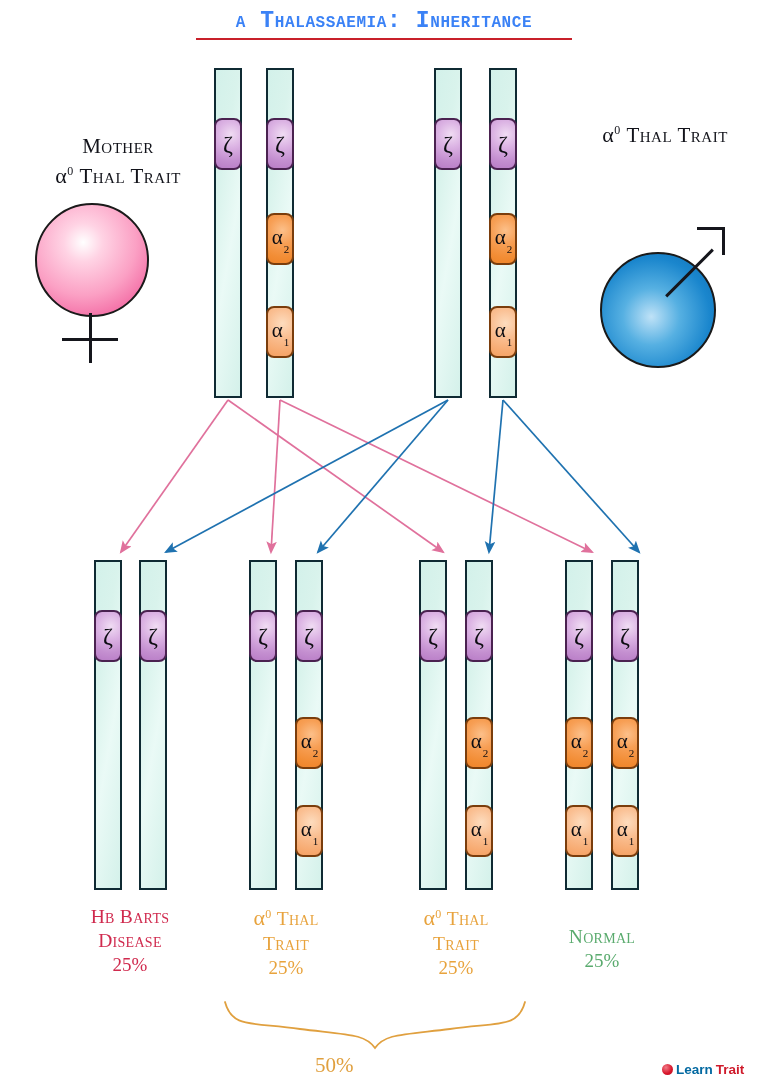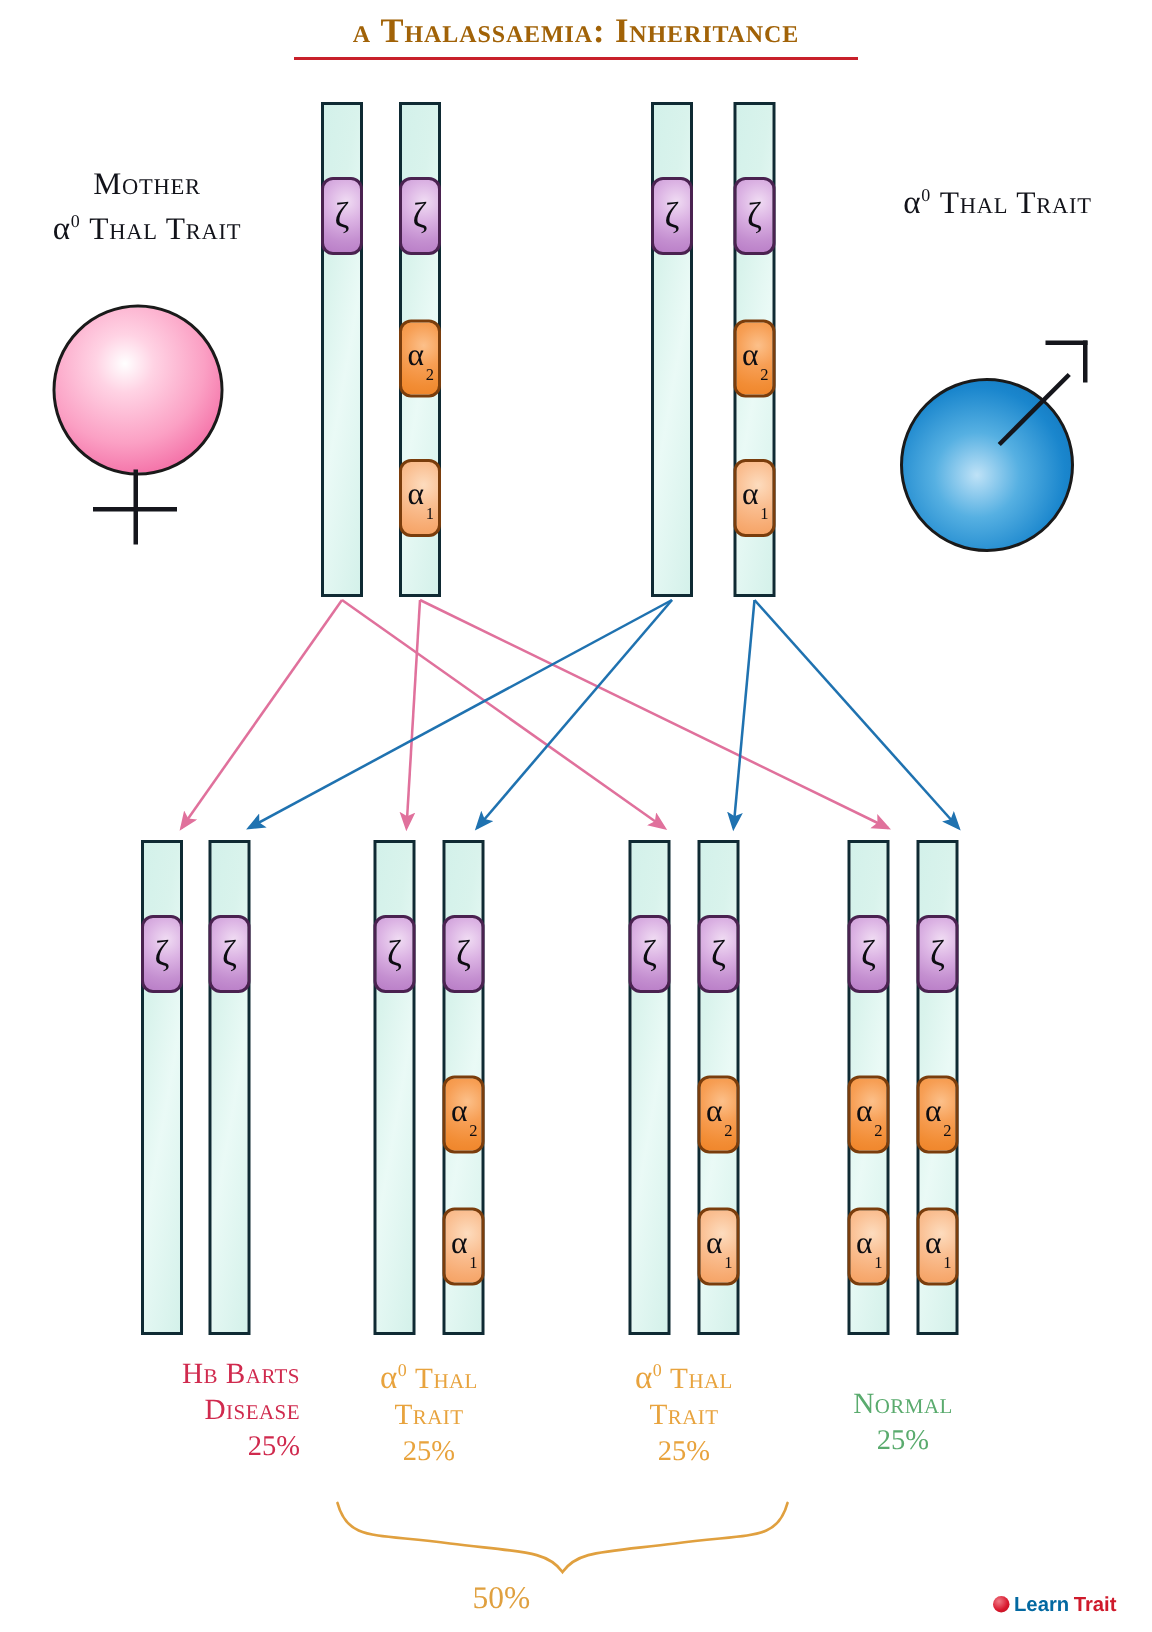--- a/index.html
+++ b/index.html
@@ -6,23 +6,23 @@
   body{
     width:768px;height:1088px;background:#ffffff;
     font-family:"Liberation Serif", serif;
     position:relative;overflow:hidden;
   }
   #stage{position:absolute;left:0;top:0;width:768px;height:1088px;}
 
   
   .title{
     position:absolute;left:0;top:8px;width:768px;text-align:center;
-    font-family:Liberation Serif, serif;
+    font-family:Liberation Mono, monospace;
     font-variant:small-caps;font-size:23px;letter-spacing:.6px;
-    color:#a16207;font-weight:600;
+    color:#3b82f6;font-weight:600;
   }
   .title-underline{
     position:absolute;top:38px;left:196px;width:376px;height:1.6px;background:#c8202a;
   }
 
   
   .parent-label{
     position:absolute;text-align:center;color:#12131a;
     font-family:"Liberation Serif", serif;
     font-variant:small-caps;line-height:1.38;
@@ -105,21 +105,21 @@
   svg.overlay{position:absolute;left:0;top:0;width:768px;height:1088px;pointer-events:none;}
 </style>
 </head>
 <body>
 
 <div id="stage">
 
   <div class="title">α Thalassaemia: Inheritance</div>
   <div class="title-underline"></div>
 
-  <div class="parent-label" style="left:0px;top:108px;width:196px;">
+  <div class="parent-label" style="left:0px;top:132px;width:196px;padding-left:20px;">
     <span class="l1">Mother</span>
     <span class="l2"><span class="lc">α</span><span class="sup">0</span><span> Thal Trait</span></span>
   </div>
 
   <div class="parent-label" style="left:562px;top:120px;width:206px;">
     <span class="l2"><span class="lc">α</span><span class="sup">0</span><span> Thal Trait</span></span>
   </div>
 
   <div class="symbol-wrap" style="left:0;top:0;">
     <div class="sphere female" style="left:35px;top:203px;width:110px;height:110px;"></div>
@@ -199,21 +199,21 @@
   <div class="chr" style="left:94px;top:560px;width:28px;height:330px;">
     <div class="gene zeta" style="top:48px;width:28px;height:52px;">
       <span class="zchar">ζ</span>
     </div>
   </div>
   <div class="chr" style="left:139px;top:560px;width:28px;height:330px;">
     <div class="gene zeta" style="top:48px;width:28px;height:52px;">
       <span class="zchar">ζ</span>
     </div>
   </div>
-  <div class="outcome" style="left:60px;top:905px;width:140px;color:#d02a4e;text-align:right;">
+  <div class="outcome" style="left:60px;top:905px;width:140px;color:#d02a4e;">
     <span class="name">Hb Barts</span>
     <span class="name">Disease</span>
     <span class="pct">25%</span>
   </div>
 
   <div class="chr" style="left:249px;top:560px;width:28px;height:330px;">
     <div class="gene zeta" style="top:48px;width:28px;height:52px;">
       <span class="zchar">ζ</span>
     </div>
   </div>

